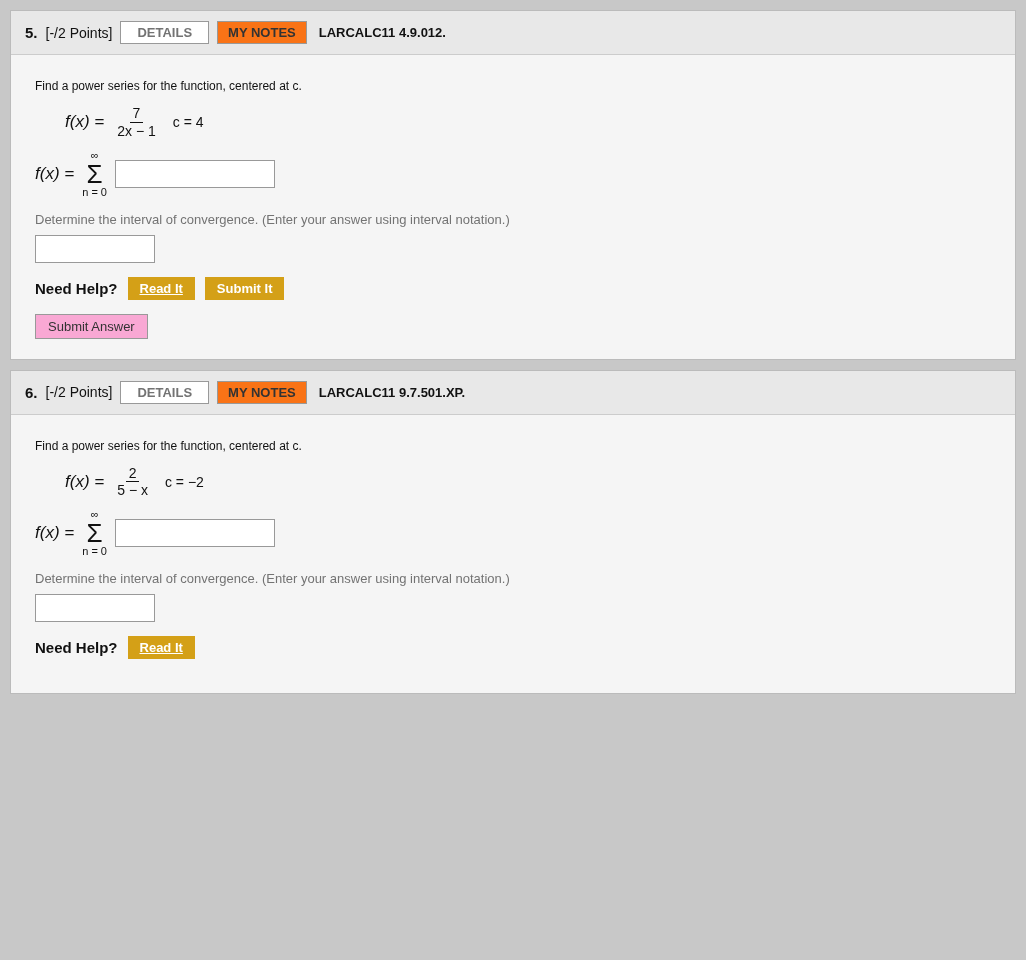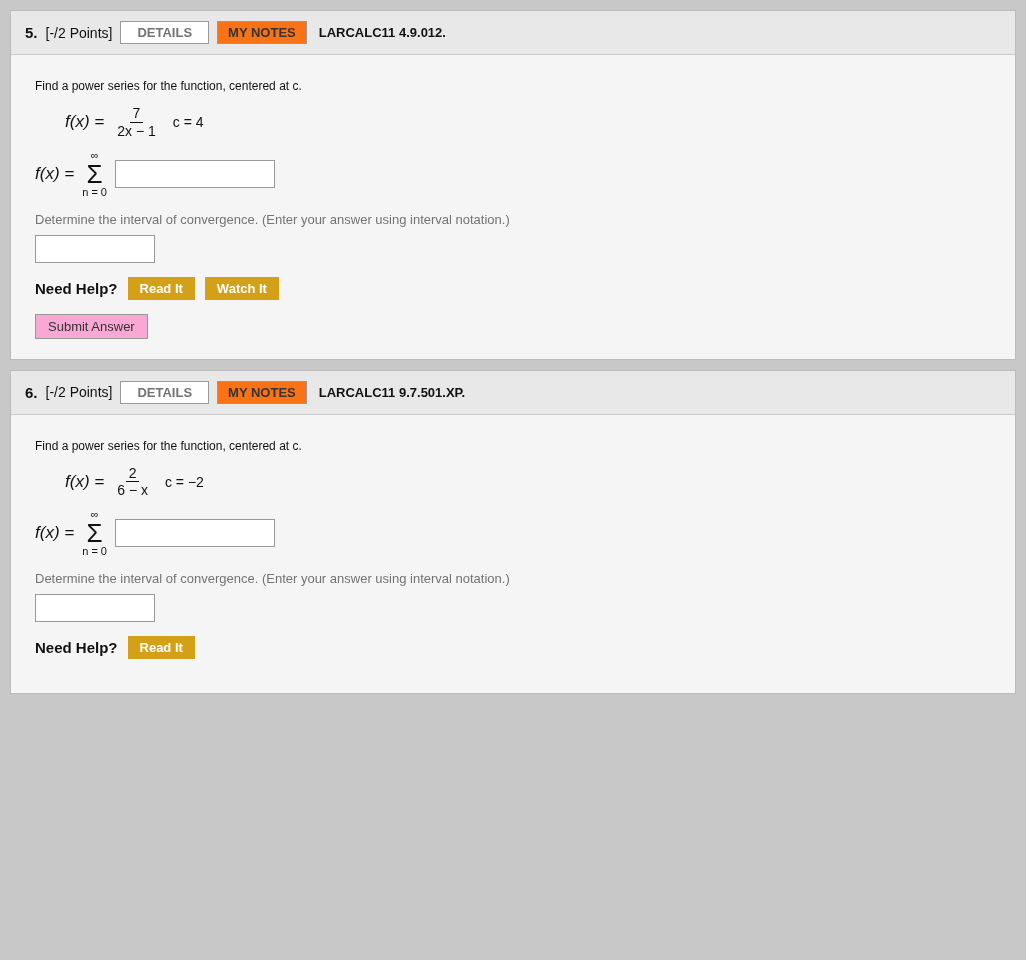--- a/index.html
+++ b/index.html
@@ -154,20 +154,21 @@
       color: #111;
     }
     .btn-read-it {
       background-color: #d4a017;
       border: none;
       padding: 4px 12px;
       font-size: 13px;
       font-weight: bold;
       color: #fff;
       cursor: pointer;
+      text-decoration: underline;
     }
     .btn-watch-it {
       background-color: #d4a017;
       border: none;
       padding: 4px 12px;
       font-size: 13px;
       font-weight: bold;
       color: #fff;
       cursor: pointer;
     }
@@ -213,21 +214,21 @@
       </span>
       <input type="text" class="answer-box" style="">
     </div>
     <p class="convergence-label">Determine the interval of convergence. (Enter your answer using interval notation.)</p>
     <div style="margin-top:6px;">
       <input type="text" class="answer-box-small" style="">
     </div>
     <div class="need-help">
       <span class="need-help-text">Need Help?</span>
       <button class="btn-read-it">Read It</button>
-      <button class="btn-watch-it">Watch It</button>
+      <button class="btn-watch-it">Submit It</button>
     </div>
     <div class="submit-row">
       <button class="btn-submit">Submit Answer</button>
     </div>
   </div>
 </div>
 
 <div class="problem-container">
   <div class="problem-header">
     <span class="problem-number">6.</span>
@@ -235,21 +236,21 @@
     <button class="btn-details">DETAILS</button>
     <button class="btn-mynotes">MY NOTES</button>
     <span class="problem-code">LARCALC11 9.7.501.XP.</span>
   </div>
   <div class="problem-body">
     <p class="problem-instruction">Find a power series for the function, centered at c.</p>
     <div class="formula-line">
       <span class="fx-label"><em>f</em>(<em>x</em>) =</span>
       <span class="fraction">
         <span class="numerator">2</span>
-        <span class="denominator">6 − x</span>
+        <span class="denominator">5 − x</span>
       </span>
       <span class="c-equals">c = −2</span>
     </div>
     <div class="summation-line">
       <span class="fx-label"><em>f</em>(<em>x</em>) =</span>
       <span class="sigma-block">
         <span class="sigma-top">∞</span>
         <span class="sigma-symbol">Σ</span>
         <span class="sigma-bottom">n = 0</span>
       </span>

